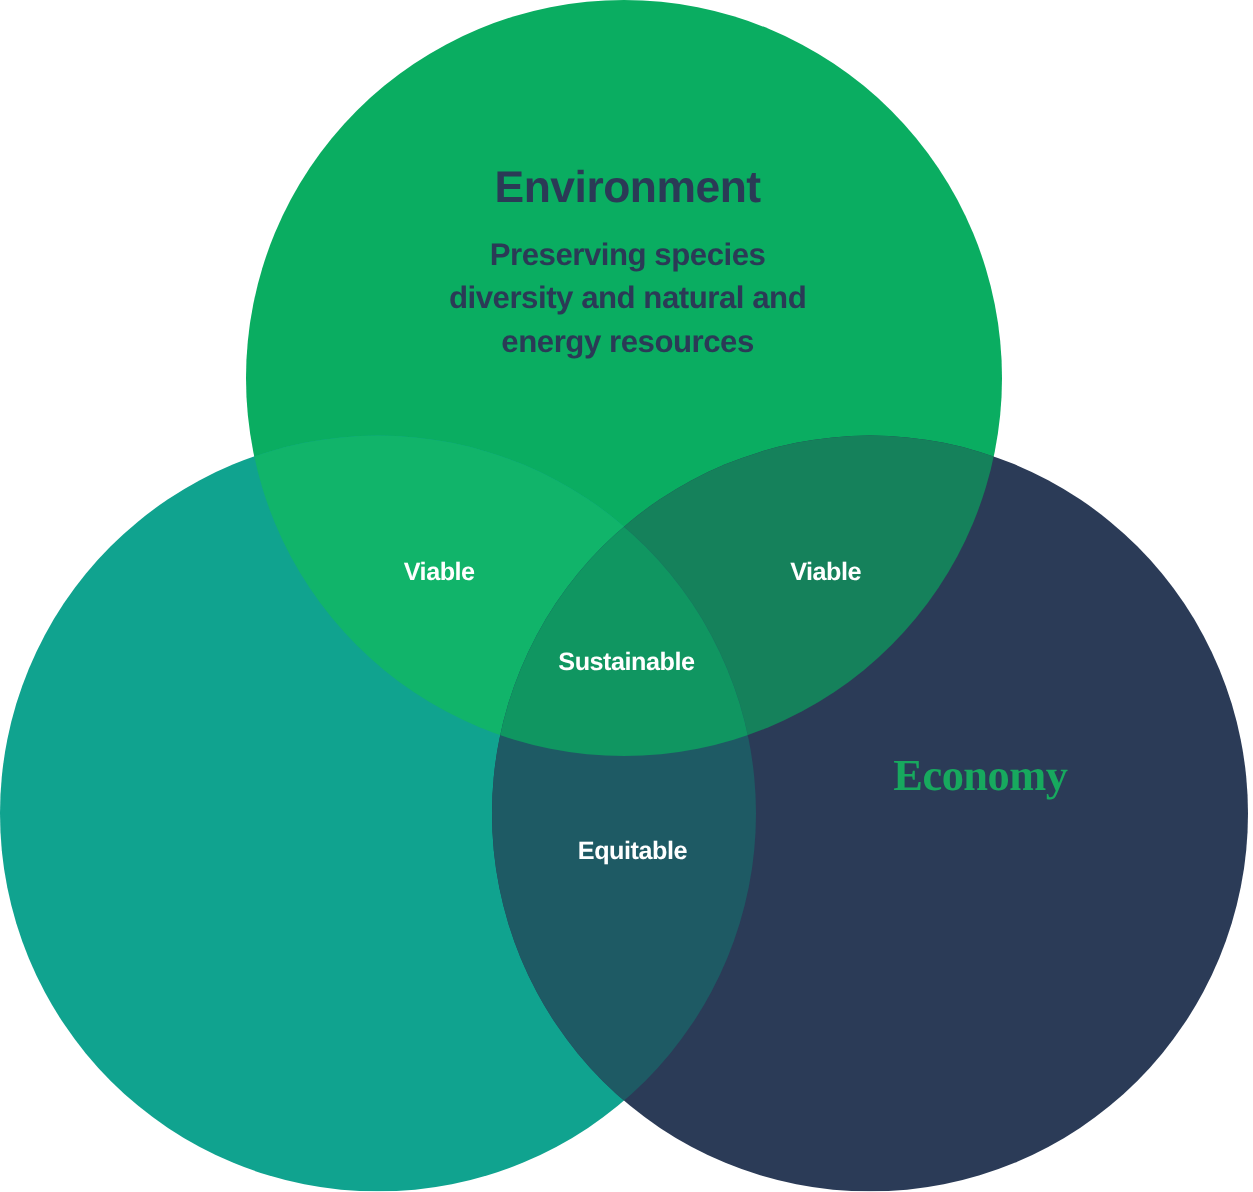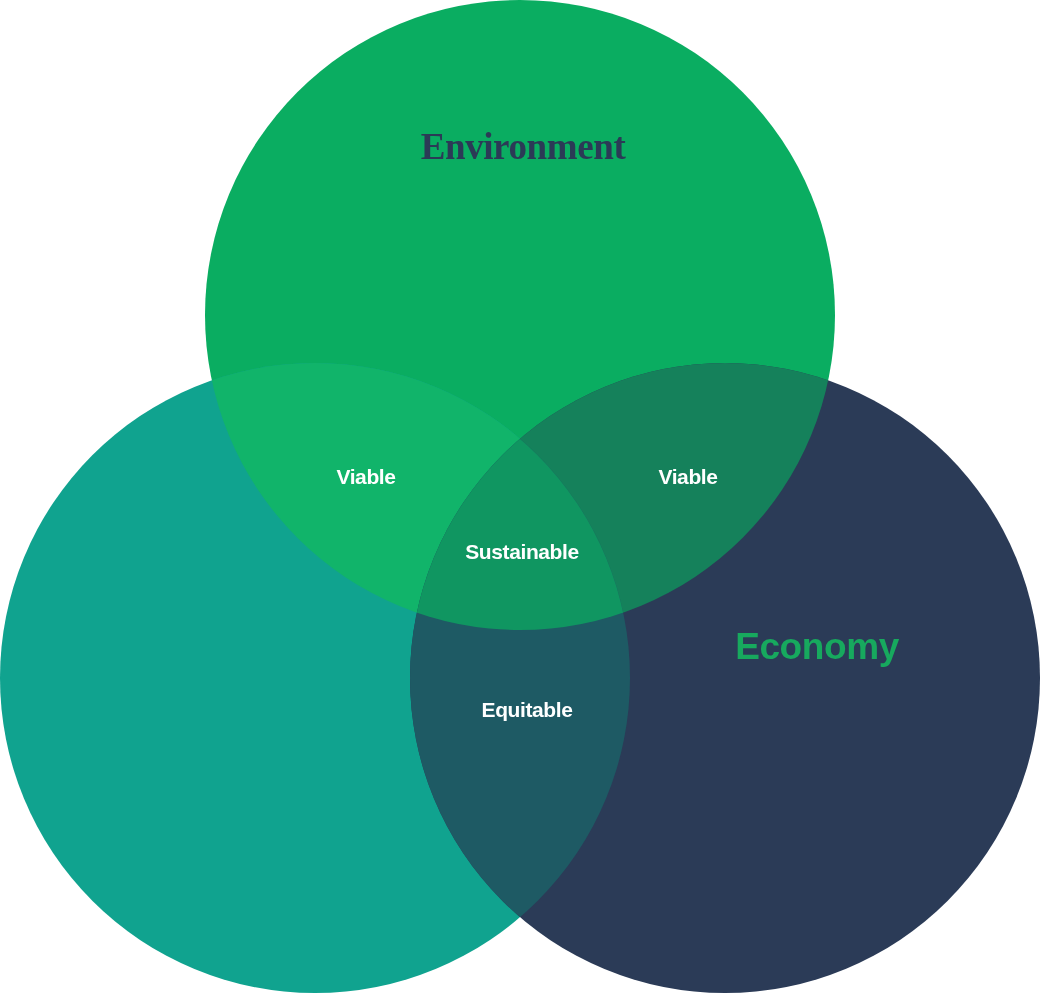--- a/index.html
+++ b/index.html
@@ -80,23 +80,26 @@
       <circle class="f-co" cx="725" cy="678" r="315"></circle>
     </g>
 
     <g clip-path="url(#clipE)">
       <g clip-path="url(#clipC)">
         <circle class="f-center" cx="725" cy="678" r="315"></circle>
       </g>
     </g>
   </svg>
 
-  <div class="label title dark" style="left:523px; top:146px;font-family:Liberation Serif, serif;">Environment</div>
+  <div class="label title dark" style="left:523px; top:156px;">Environment</div>
+  <div class="label desc dark" style="left:523px; top:248px; width:420px;">Preserving species
+diversity and natural and
+energy resources</div>
 
 
-  <div class="label title green" style="left:817px; top:647px;">Economy</div>
+  <div class="label title green" style="left:817px; top:647px;font-family:Liberation Serif, serif;">Economy</div>
 
   <div class="label zone" style="left:366px; top:477px;">Viable</div>
   <div class="label zone" style="left:688px; top:477px;">Viable</div>
   <div class="label zone" style="left:522px; top:552px;">Sustainable</div>
   <div class="label zone" style="left:527px; top:710px;">Equitable</div>
 
 </div>
 
 </body></html>

